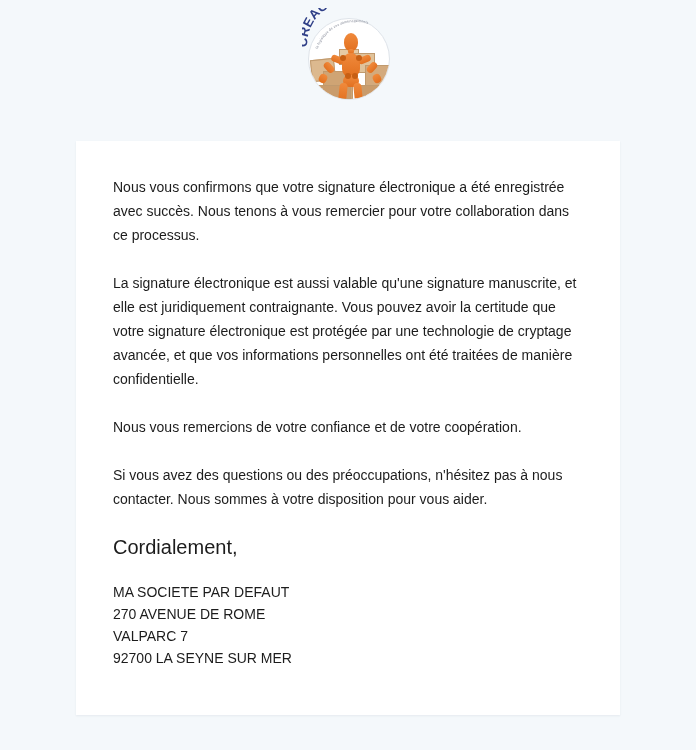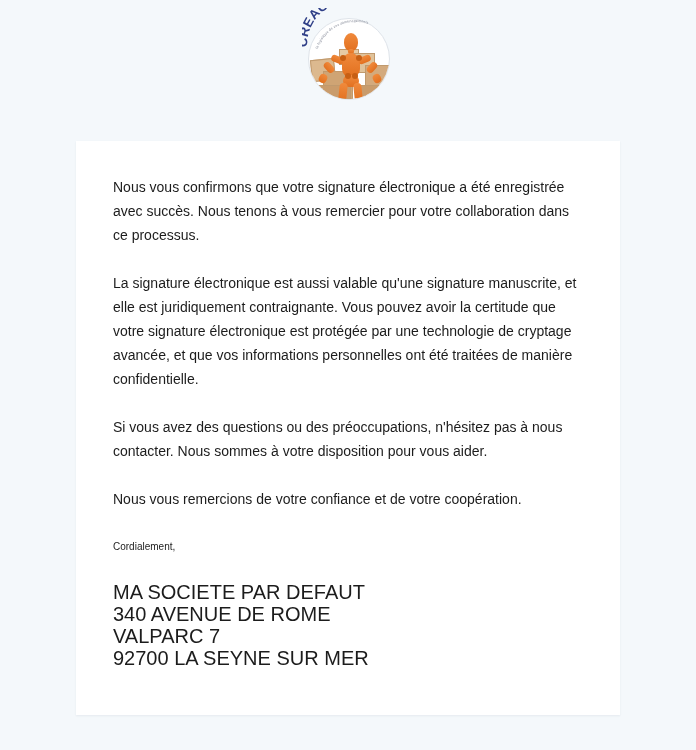--- a/index.html
+++ b/index.html
@@ -142,28 +142,28 @@
   .para {
     font-size: 14px;
     line-height: 24px;
     color: #1c1c1c;
     margin: 0 0 24px 0;
     max-width: 470px;
   }
   .para:last-of-type { margin-bottom: 0; }
 
   .closing {
-    font-size: 10px;
+    font-size: 20px;
     line-height: 24px;
     color: #1c1c1c;
     margin: 0 0 22px 0;
   }
 
   .signature {
-    font-size: 20px;
+    font-size: 14px;
     line-height: 22px;
     color: #1c1c1c;
   }
   .signature div { white-space: nowrap; }
 </style>
 </head>
 <body>
 
 <div class="email-wrap">
 
@@ -219,26 +219,26 @@
       </div>
 
     </div>
   </div>
 
   <div class="card">
 
 
     <p class="para">Nous vous confirmons que votre signature électronique a été enregistrée avec succès. Nous tenons à vous remercier pour votre collaboration dans ce processus.</p>
     <p class="para">La signature électronique est aussi valable qu'une signature manuscrite, et elle est juridiquement contraignante. Vous pouvez avoir la certitude que votre signature électronique est protégée par une technologie de cryptage avancée, et que vos informations personnelles ont été traitées de manière confidentielle.</p>
+    <p class="para">Nous vous remercions de votre confiance et de votre coopération.</p>
     <p class="para">Si vous avez des questions ou des préoccupations, n'hésitez pas à nous contacter. Nous sommes à votre disposition pour vous aider.</p>
-    <p class="para">Nous vous remercions de votre confiance et de votre coopération.</p>
 
     <p class="closing">Cordialement,</p>
 
     <div class="signature">
       <div>MA SOCIETE PAR DEFAUT</div>
-      <div>340 AVENUE DE ROME</div>
+      <div>270 AVENUE DE ROME</div>
       <div>VALPARC 7</div>
       <div>92700 LA SEYNE SUR MER</div>
     </div>
 
   </div>
 </div>
 
 </body></html>

